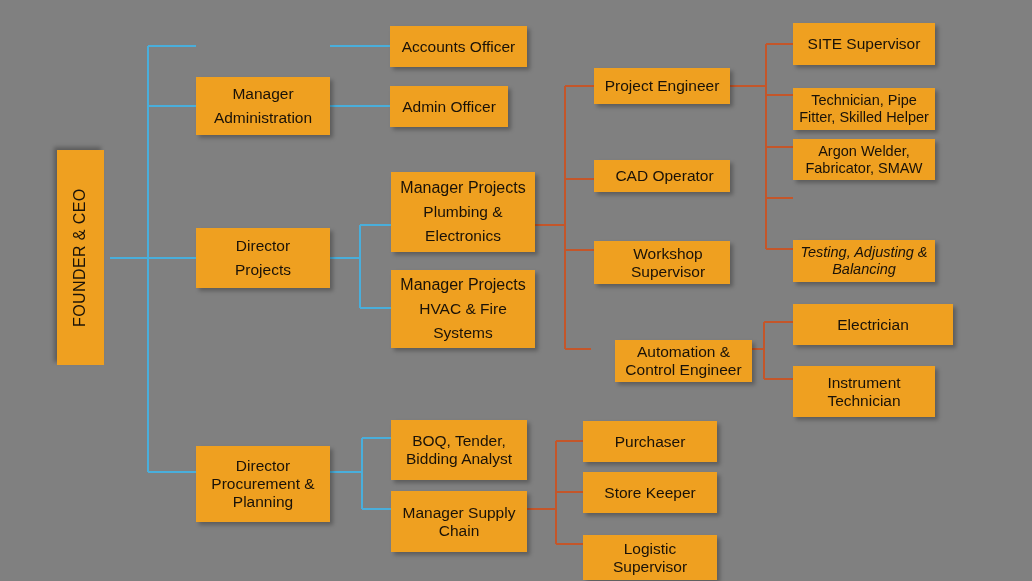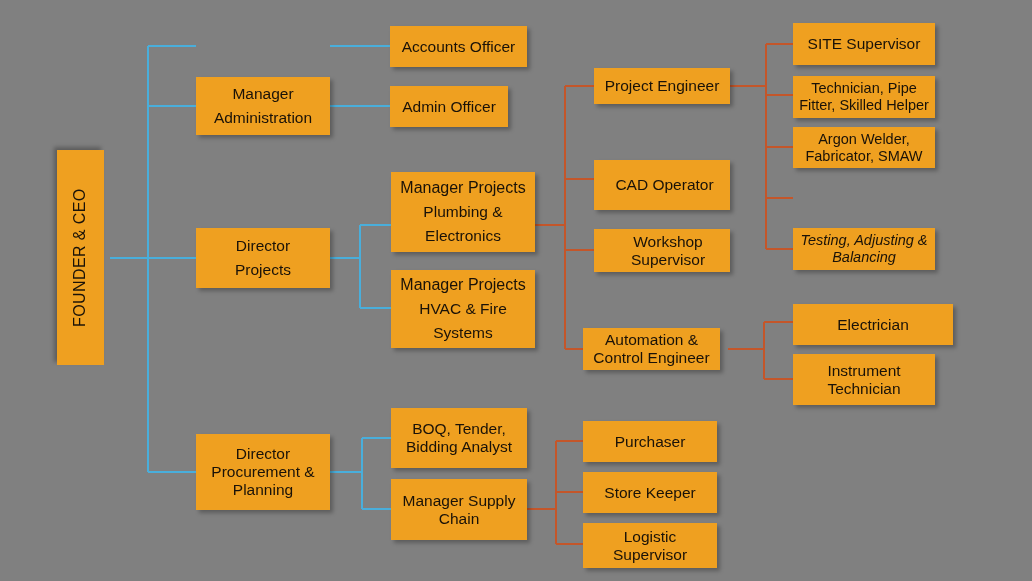--- a/index.html
+++ b/index.html
@@ -40,21 +40,21 @@
     font-size: 15.5px;
     line-height: 1.28;
     box-shadow: 3px 3px 4px rgba(0,0,0,0.28);
     padding: 2px 4px;
     overflow: hidden;
   }
   .node .line {
     display: block;
     white-space: nowrap;
   }
-  .node.tight { line-height: 1.15; }
+  .node.tight { line-height: 1.15; margin-top: 12px; }
   .node.roomy .line { margin: 2px 0; }
   .node.rotated {
     writing-mode: vertical-rl;
     transform: rotate(180deg);
     letter-spacing: 0.4px;
     font-size: 16px;
   }
   .node.small { font-size: 14.5px; }
   .node.big-first .line:first-child { font-size: 16px; }
 </style>
@@ -150,30 +150,30 @@
   <div class="node big-first roomy" style="left:391px; top:270px; width:144px; height:78px;">
     <span class="line">Manager Projects</span>
     <span class="line">HVAC &amp; Fire</span>
     <span class="line">Systems</span>
   </div>
 
   <div class="node" style="left:594px; top:68px; width:136px; height:36px;">
     <span class="line">Project Engineer</span>
   </div>
 
-  <div class="node" style="left:594px; top:160px; width:136px; height:50px;padding-left:9px;">
+  <div class="node" style="left:594px; top:160px; width:136px; height:32px;padding-left:9px;">
     <span class="line">CAD Operator</span>
   </div>
 
   <div class="node tight" style="left:594px; top:229px; width:136px; height:43px;padding-left:16px;">
     <span class="line">Workshop</span>
     <span class="line">Supervisor</span>
   </div>
 
-  <div class="node tight" style="left:583px; top:328px; width:137px; height:42px;">
+  <div class="node tight" style="left:615px; top:328px; width:137px; height:42px;">
     <span class="line">Automation &amp;</span>
     <span class="line">Control Engineer</span>
   </div>
 
   <div class="node" style="left:793px; top:23px; width:142px; height:42px;">
     <span class="line">SITE Supervisor</span>
   </div>
 
   <div class="node tight small" style="left:793px; top:76px; width:142px; height:42px;">
     <span class="line">Technician, Pipe</span>

